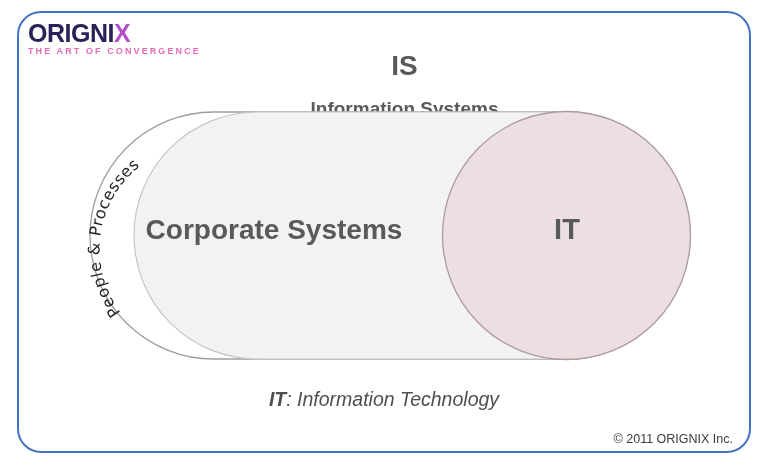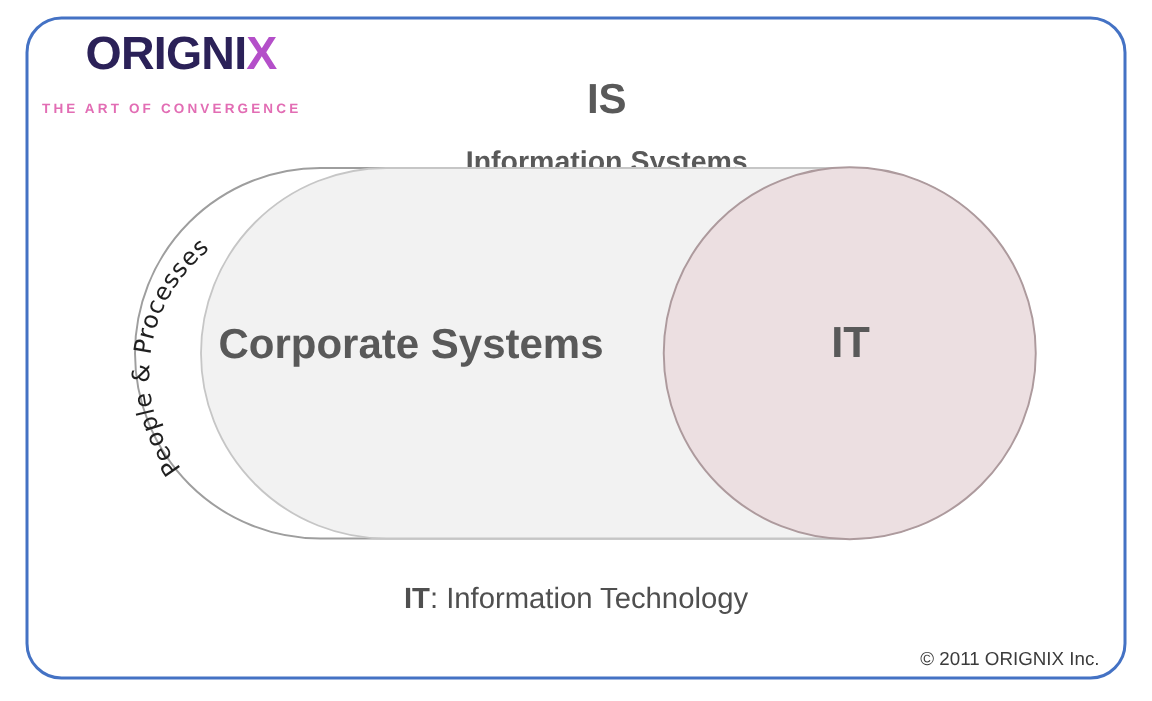--- a/index.html
+++ b/index.html
@@ -17,31 +17,30 @@
     border: 2.5px solid #4472c4;
     border-radius: 24px;
   }
   
   .logo {
     position: absolute;
     left: 9px; top: 7px;
     display: flex; flex-direction: column;
   }
   .logo-word {
-    font-size: 31px;
+    font-size: 25px;
     font-weight: 800;
     letter-spacing: -0.5px;
     line-height: 1.05;
     white-space: nowrap;
-    margin-left: 29px;
   }
   .logo-main { color: #2b2158; }
   .logo-accent { color: #b44fc9; }
   .logo-tagline {
-    margin-top: 14px;
+    margin-top: 0;
     font-size: 9px;
     font-weight: 700;
     letter-spacing: 2.1px;
     color: #e26db4;
     white-space: nowrap;
   }
   
   .header {
     position: absolute;
     top: 37px; left: 0; width: 100%;
@@ -79,20 +78,21 @@
     letter-spacing: 0.5px;
     fill: #1f1f1f;
   }
   
   .legend {
     position: absolute;
     top: 375px; left: 0; width: 100%;
     text-align: center;
     font-size: 19.5px;
     color: #4f4f4f;
+    font-style: italic;
   }
   .legend-term { font-weight: bold; }
   .copyright {
     position: absolute;
     right: 16px; top: 419px;
     font-size: 12.5px;
     color: #3b3b3b;
   }
 </style>
 </head>

